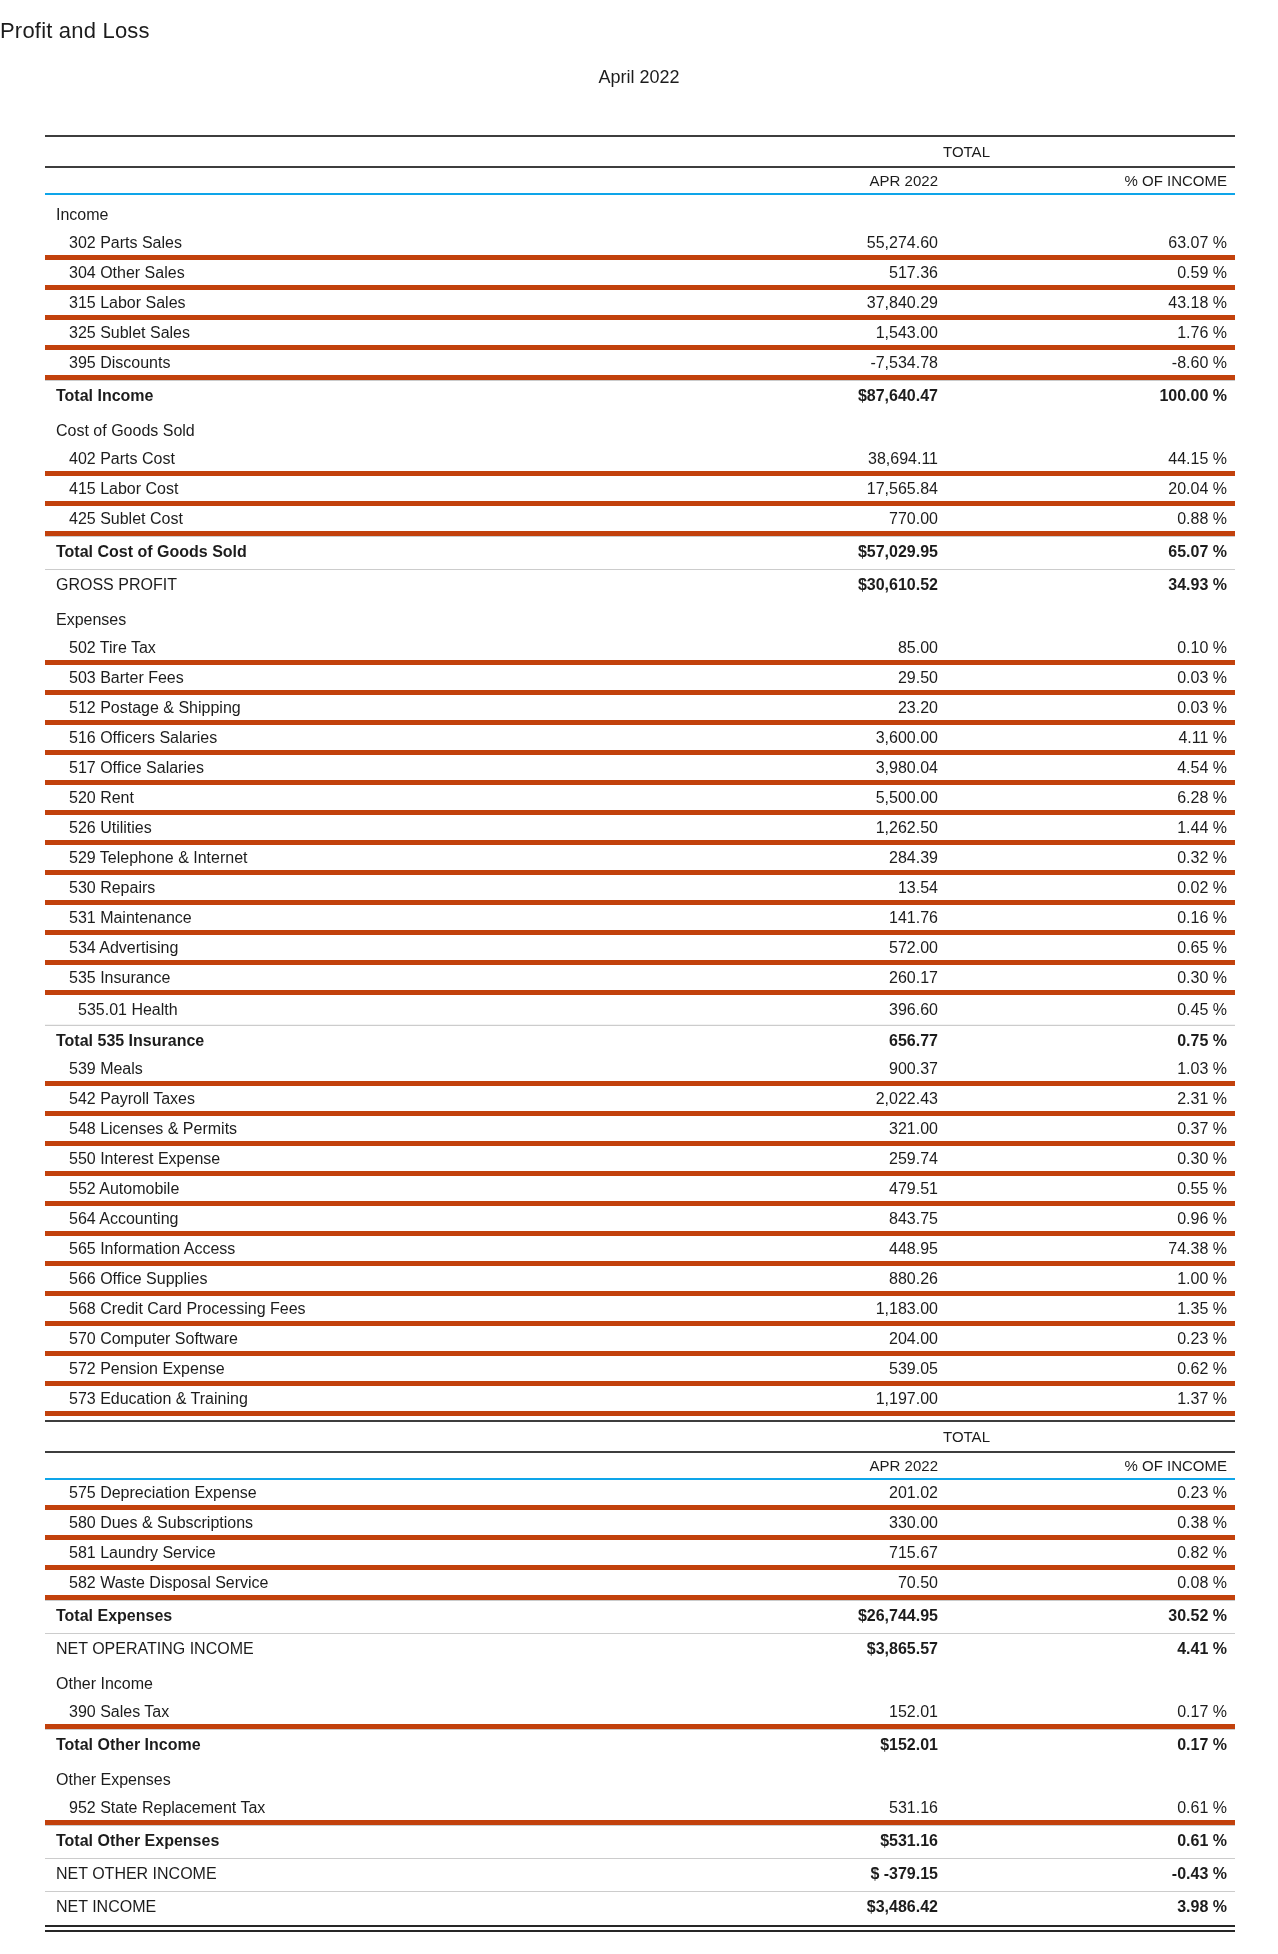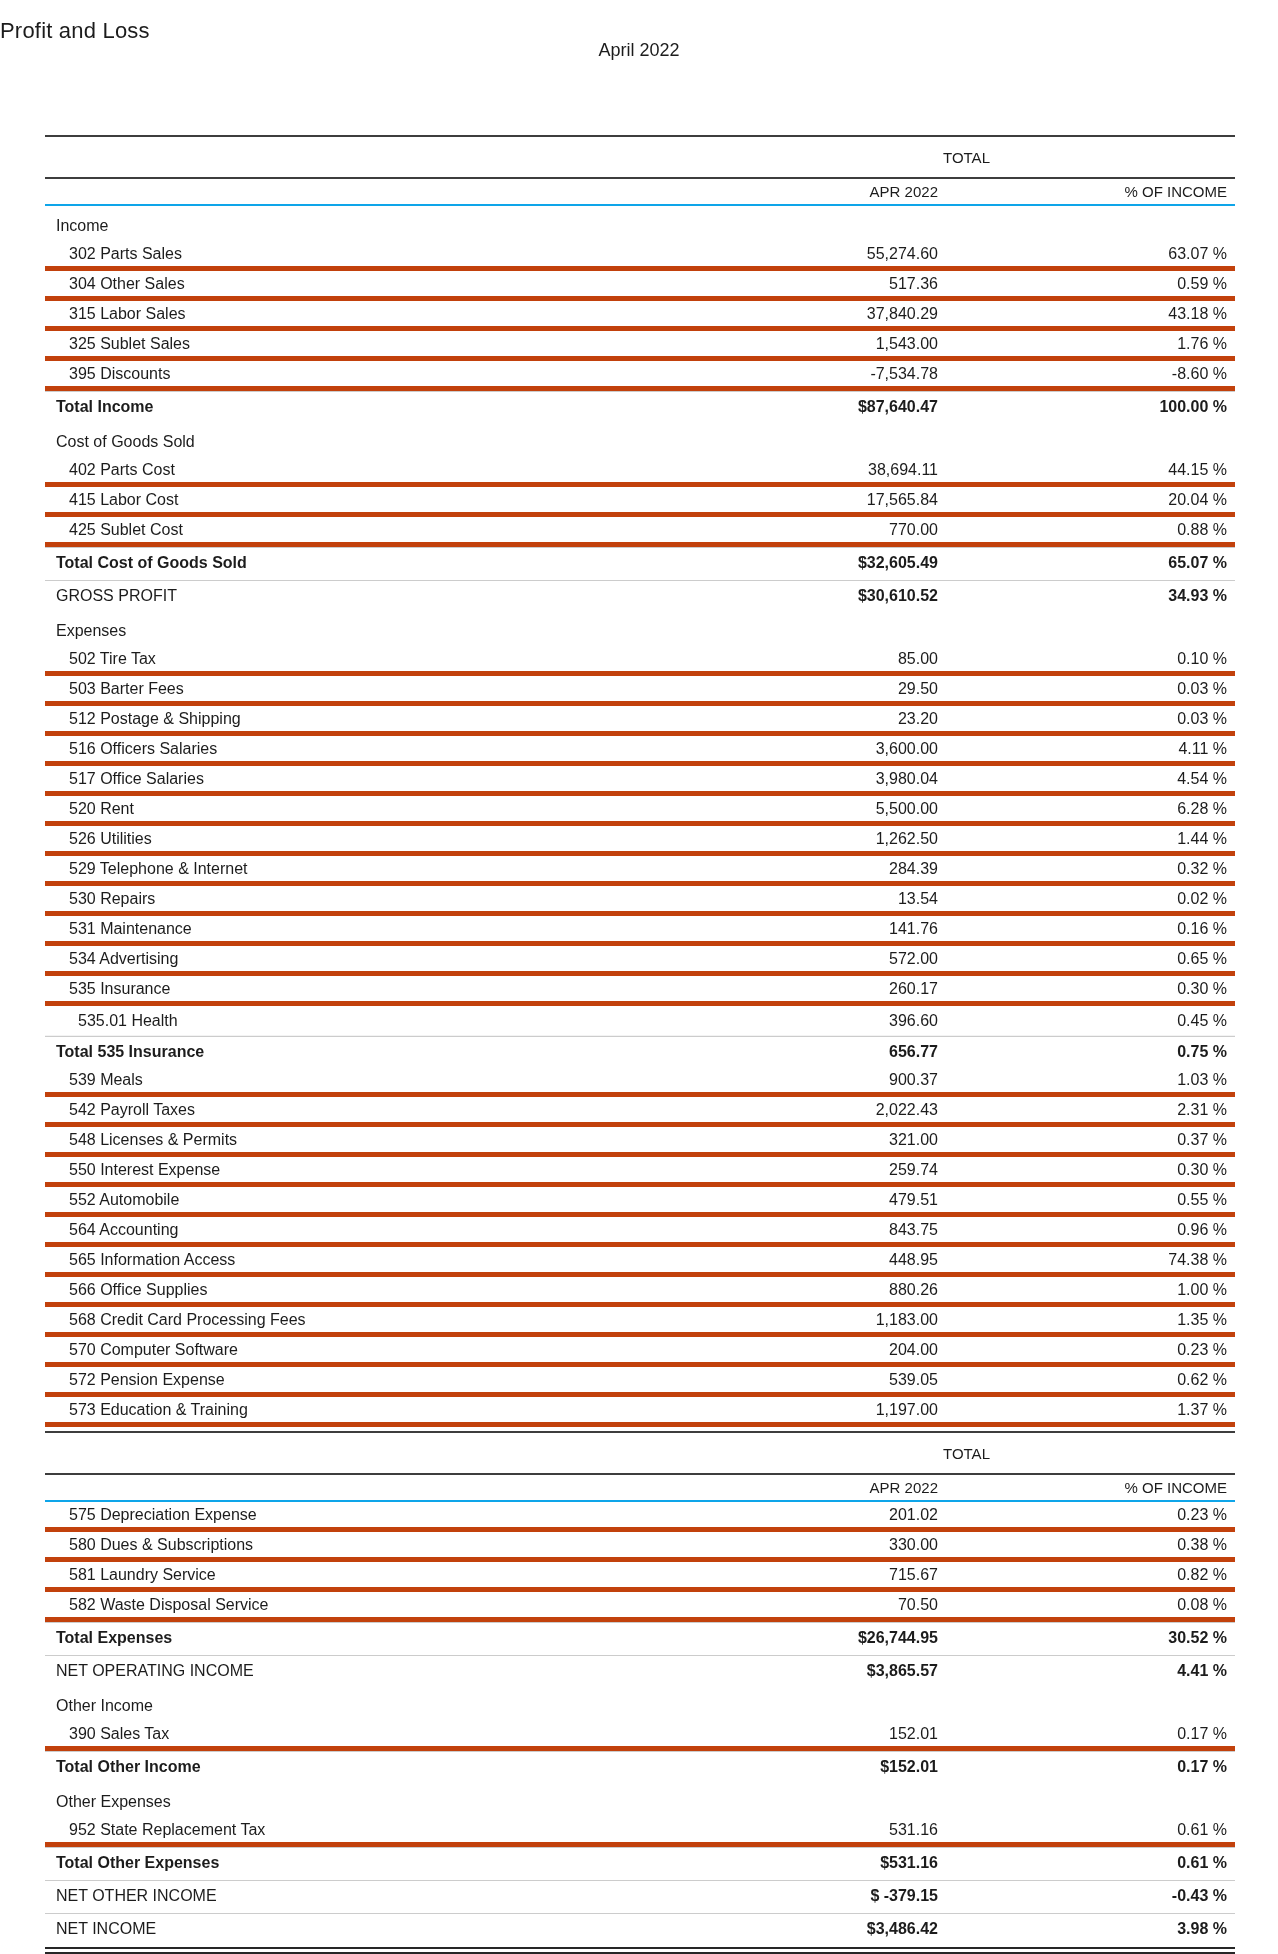--- a/index.html
+++ b/index.html
@@ -6,28 +6,28 @@
   body{
     width:1278px;height:1954px;position:relative;overflow:hidden;
     background:#ffffff;color:#1c1c1c;
     font-family:"Liberation Sans", sans-serif;
   }
   .page-title{
     position:absolute;top:18px;left:0;width:100%;
     font-size:22px;font-weight:400;letter-spacing:.2px;
   }
   .page-subtitle{
-    position:absolute;top:40px;left:0;width:100%;
+    position:absolute;top:67px;left:0;width:100%;
     text-align:center;font-size:18px;font-weight:400;
   }
   .report{position:absolute;left:45px;top:135px;width:1190px;}
   .grid3{display:grid;grid-template-columns:1fr 340px 297px;align-items:center;box-sizing:border-box;}
   
   .thead{border-top:2px solid #3d3d3d;}
-  .thead .hrow1{height:42px;border-bottom:2px solid #3d3d3d;}
+  .thead .hrow1{height:31px;border-bottom:2px solid #3d3d3d;}
   .thead .hrow2{height:27px;border-bottom:2px solid #0ea5e9;}
   .total-span{grid-column:2/4;text-align:center;padding-left:100px;font-size:15px;color:#1c1c1c;}
   .colhead{font-size:15px;color:#1c1c1c;}
   .thead2{margin-top:4px;}
   
   .row{height:30px;box-sizing:border-box;font-size:16px;}
   .row.section{margin-top:5px;}
   .row.account{border-bottom:5px solid #c2410c;}
   .row.subaccount{border-bottom:1px solid #f3f3f3;}
   .row.total{height:31px;border-top:1px solid #cccccc;font-weight:bold;}
@@ -112,21 +112,21 @@
         <div class="cell amount">17,565.84</div>
         <div class="cell percent">20.04 %</div>
       </div>
       <div class="row grid3 account">
         <div class="cell label">425 Sublet Cost</div>
         <div class="cell amount">770.00</div>
         <div class="cell percent">0.88 %</div>
       </div>
       <div class="row grid3 total">
         <div class="cell label">Total Cost of Goods Sold</div>
-        <div class="cell amount">$32,605.49</div>
+        <div class="cell amount">$57,029.95</div>
         <div class="cell percent">65.07 %</div>
       </div>
       <div class="row grid3 summary">
         <div class="cell label">GROSS PROFIT</div>
         <div class="cell amount">$30,610.52</div>
         <div class="cell percent">34.93 %</div>
       </div>
       <div class="row grid3 section">
         <div class="cell label">Expenses</div>
         <div class="cell amount"></div>

